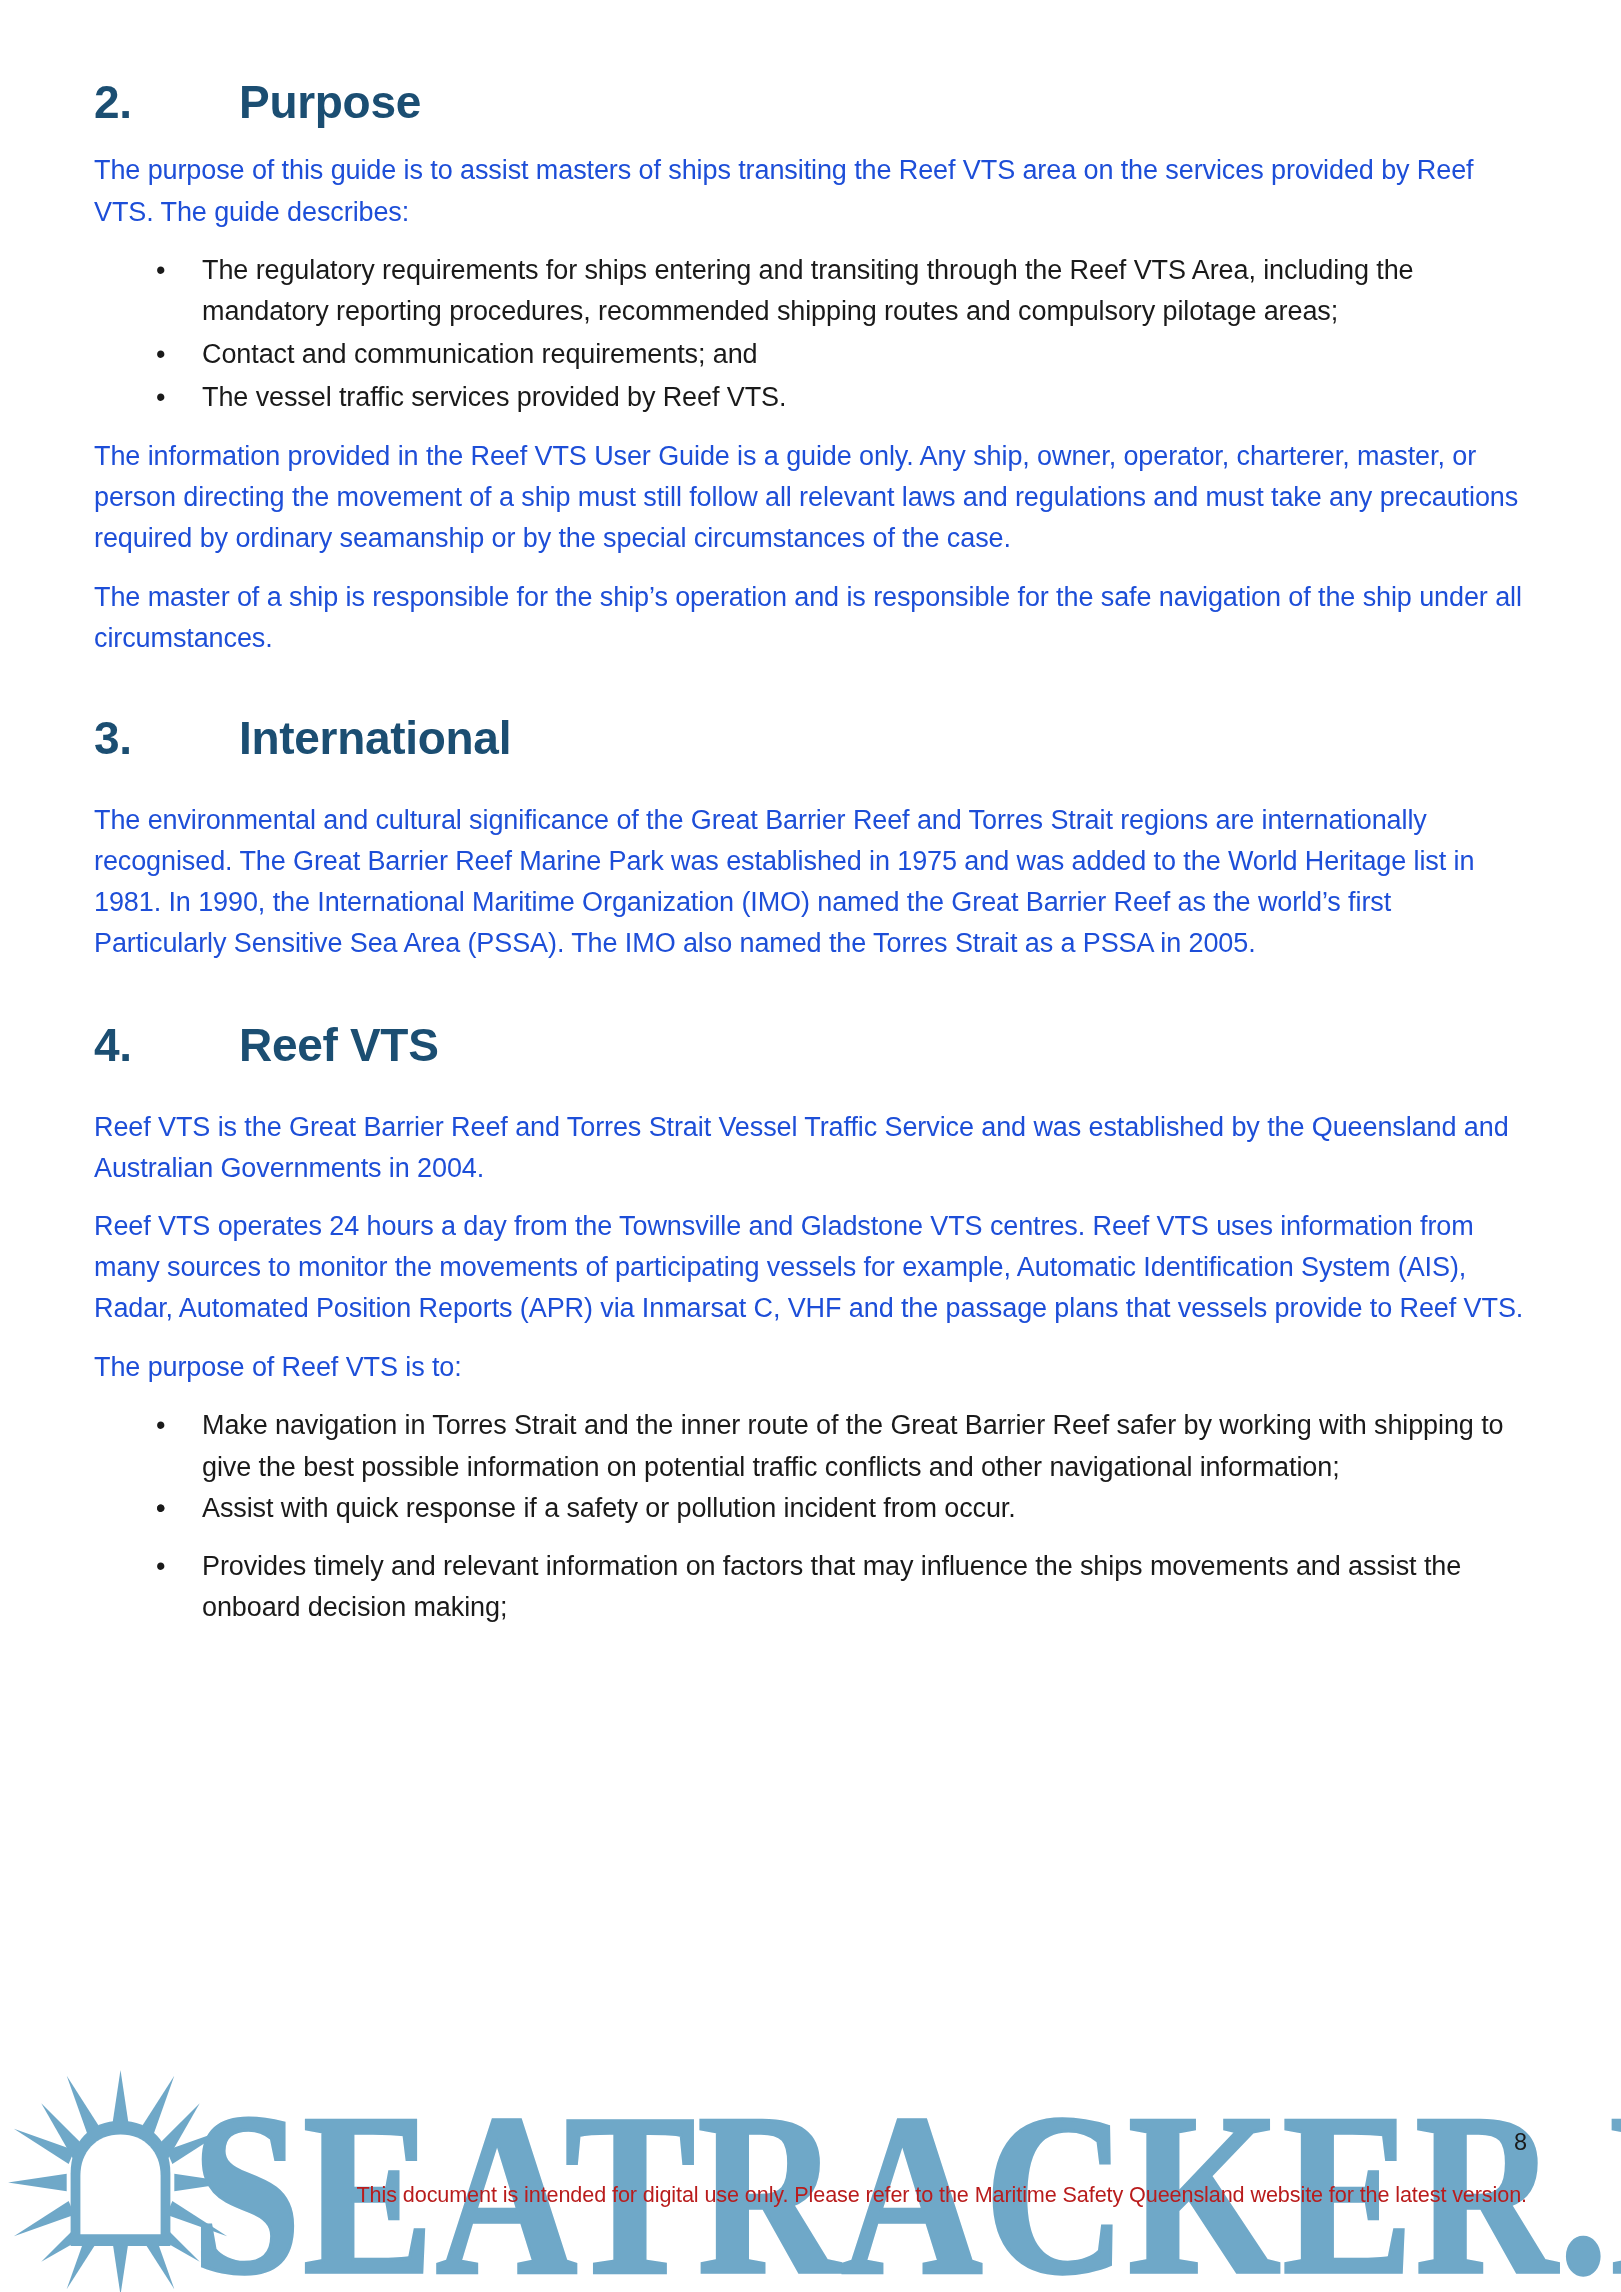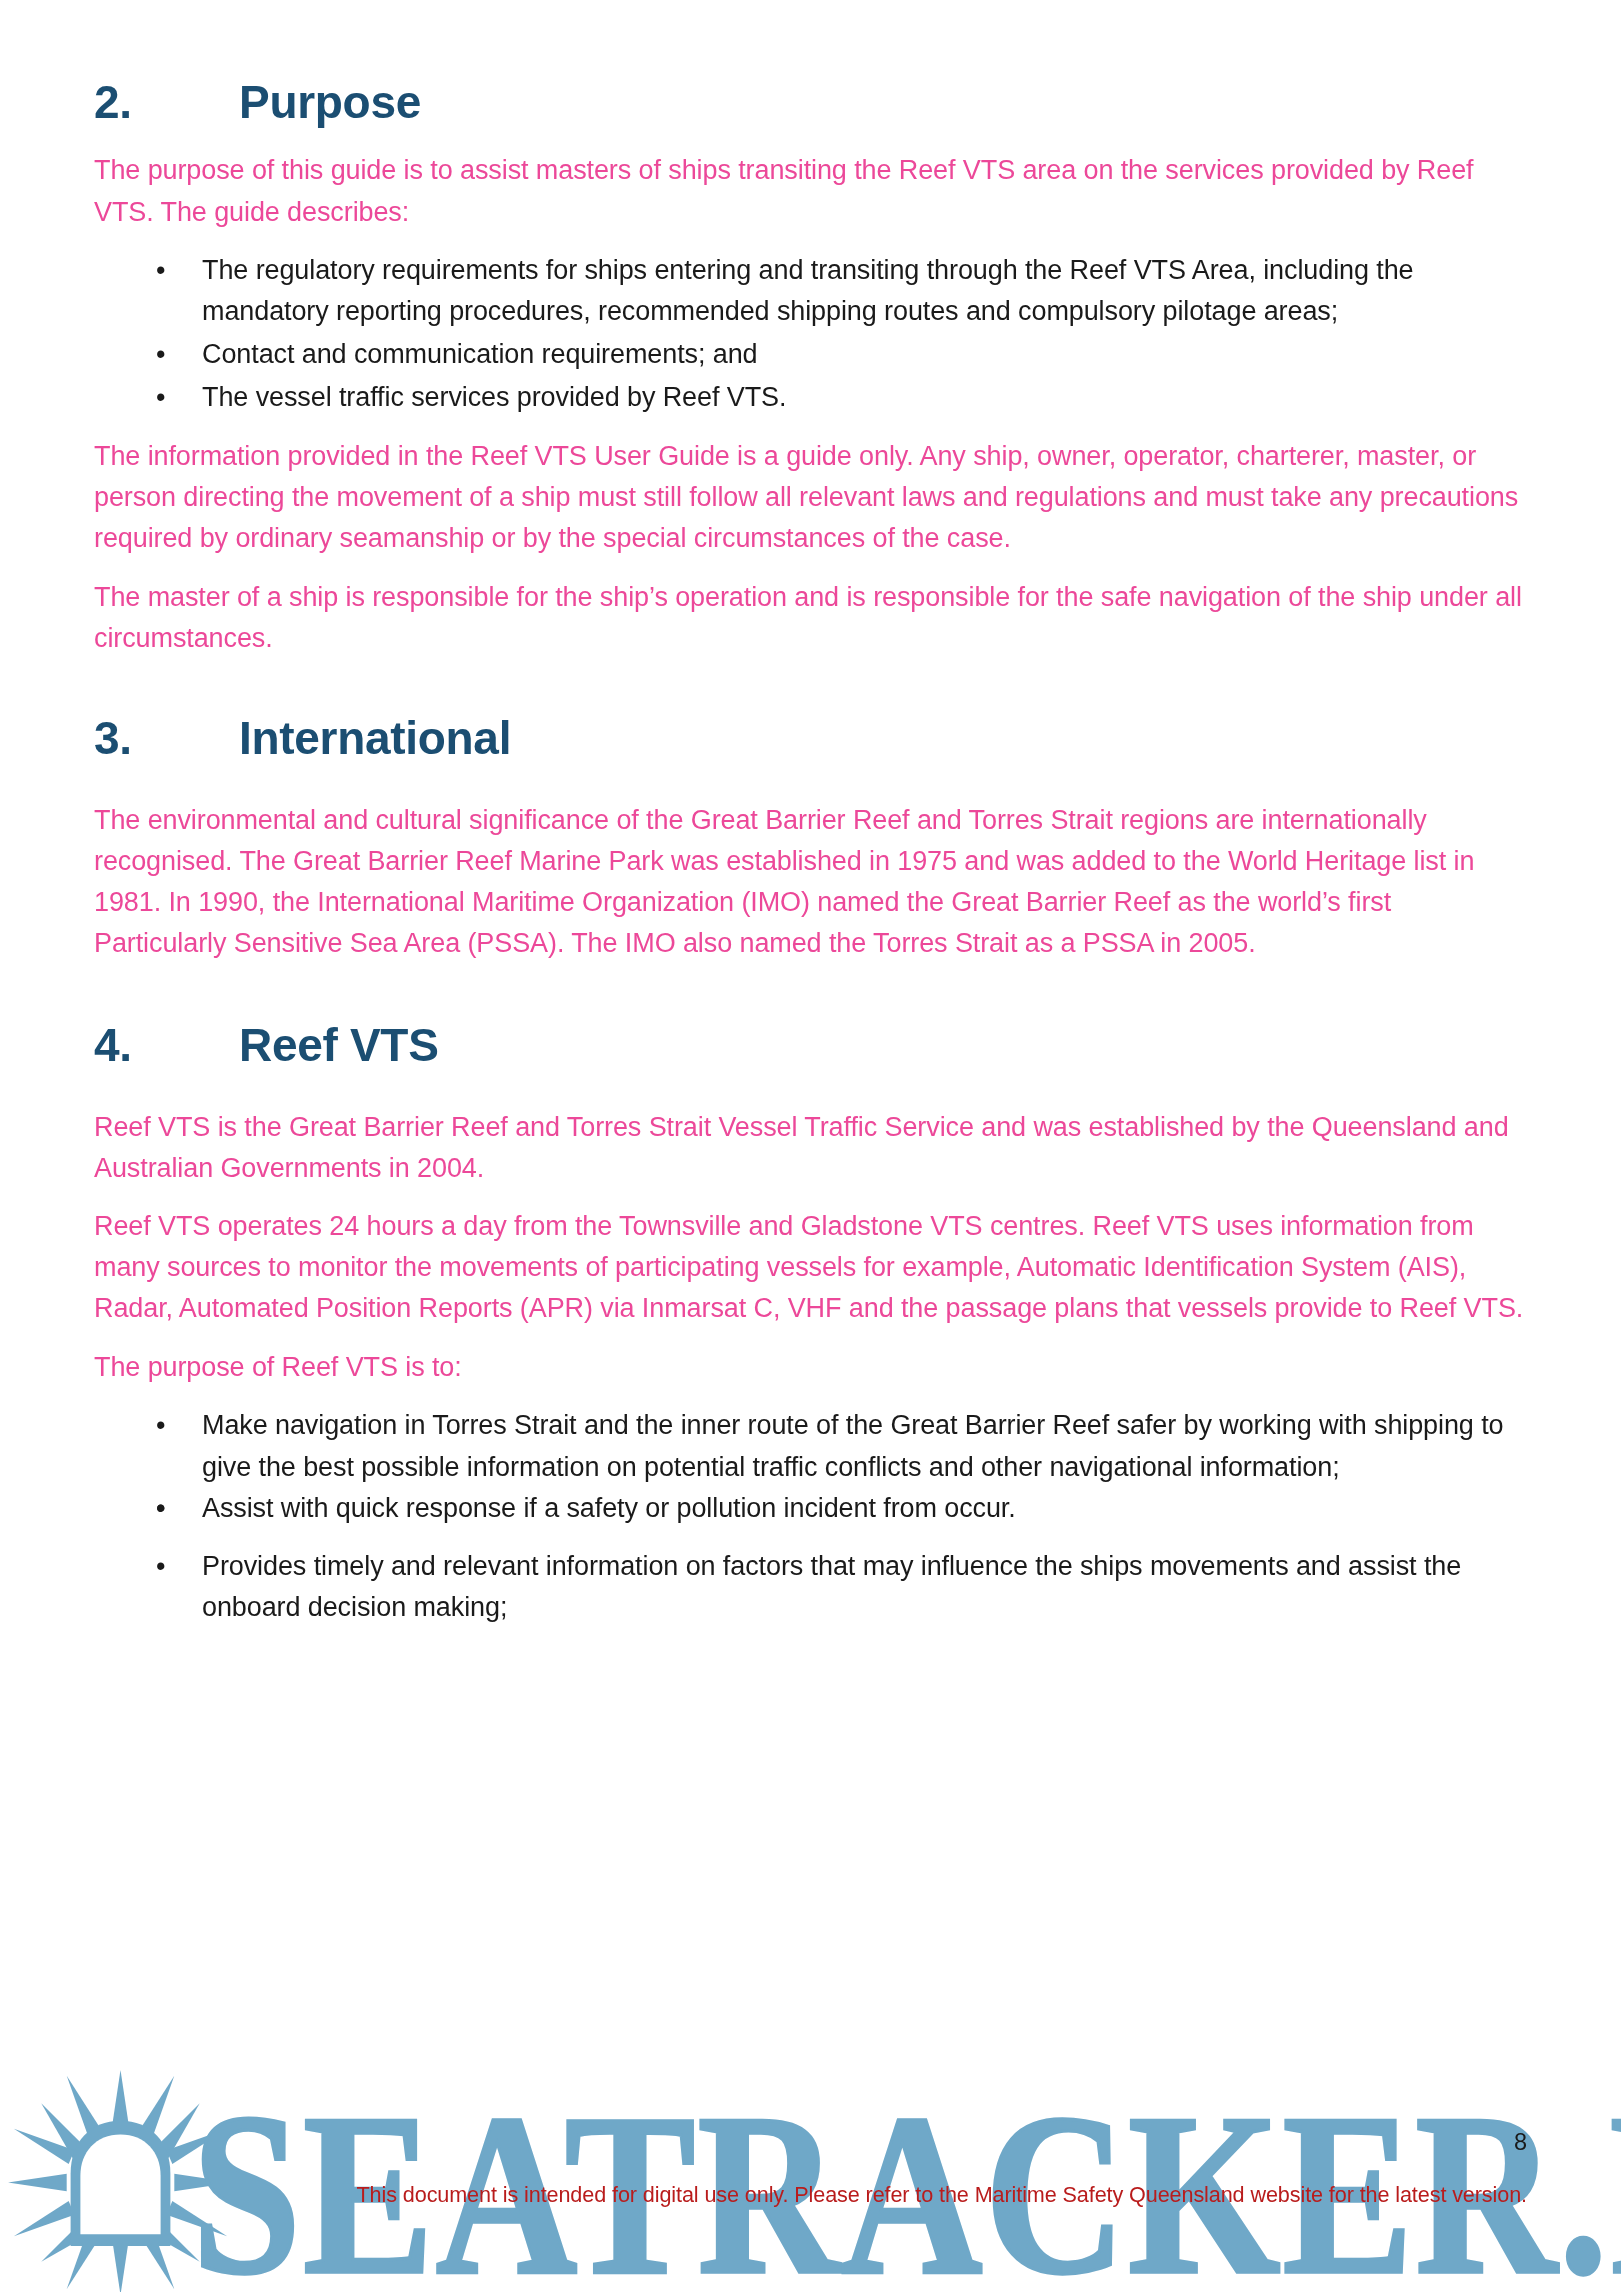--- a/index.html
+++ b/index.html
@@ -36,21 +36,21 @@
     width: 145px;
     flex: 0 0 145px;
   }
   h2.section-heading.sec3 { margin-top: 53px; }
   h2.section-heading.sec4 { margin-top: 55px; }
   h2.section-heading.sec3, h2.section-heading.sec4 { margin-bottom: 35px; }
 
   p.body-text {
     font-size: 27px;
     line-height: 1.52;
-    color: #ec4899;
+    color: #1d4ed8;
     margin: 0 0 17.6px 0;
     letter-spacing: -0.1px;
   }
   ul.bullets {
     list-style: none;
     margin: 0 0 17.6px 0;
     padding: 0;
   }
   ul.bullets li {
     position: relative;

